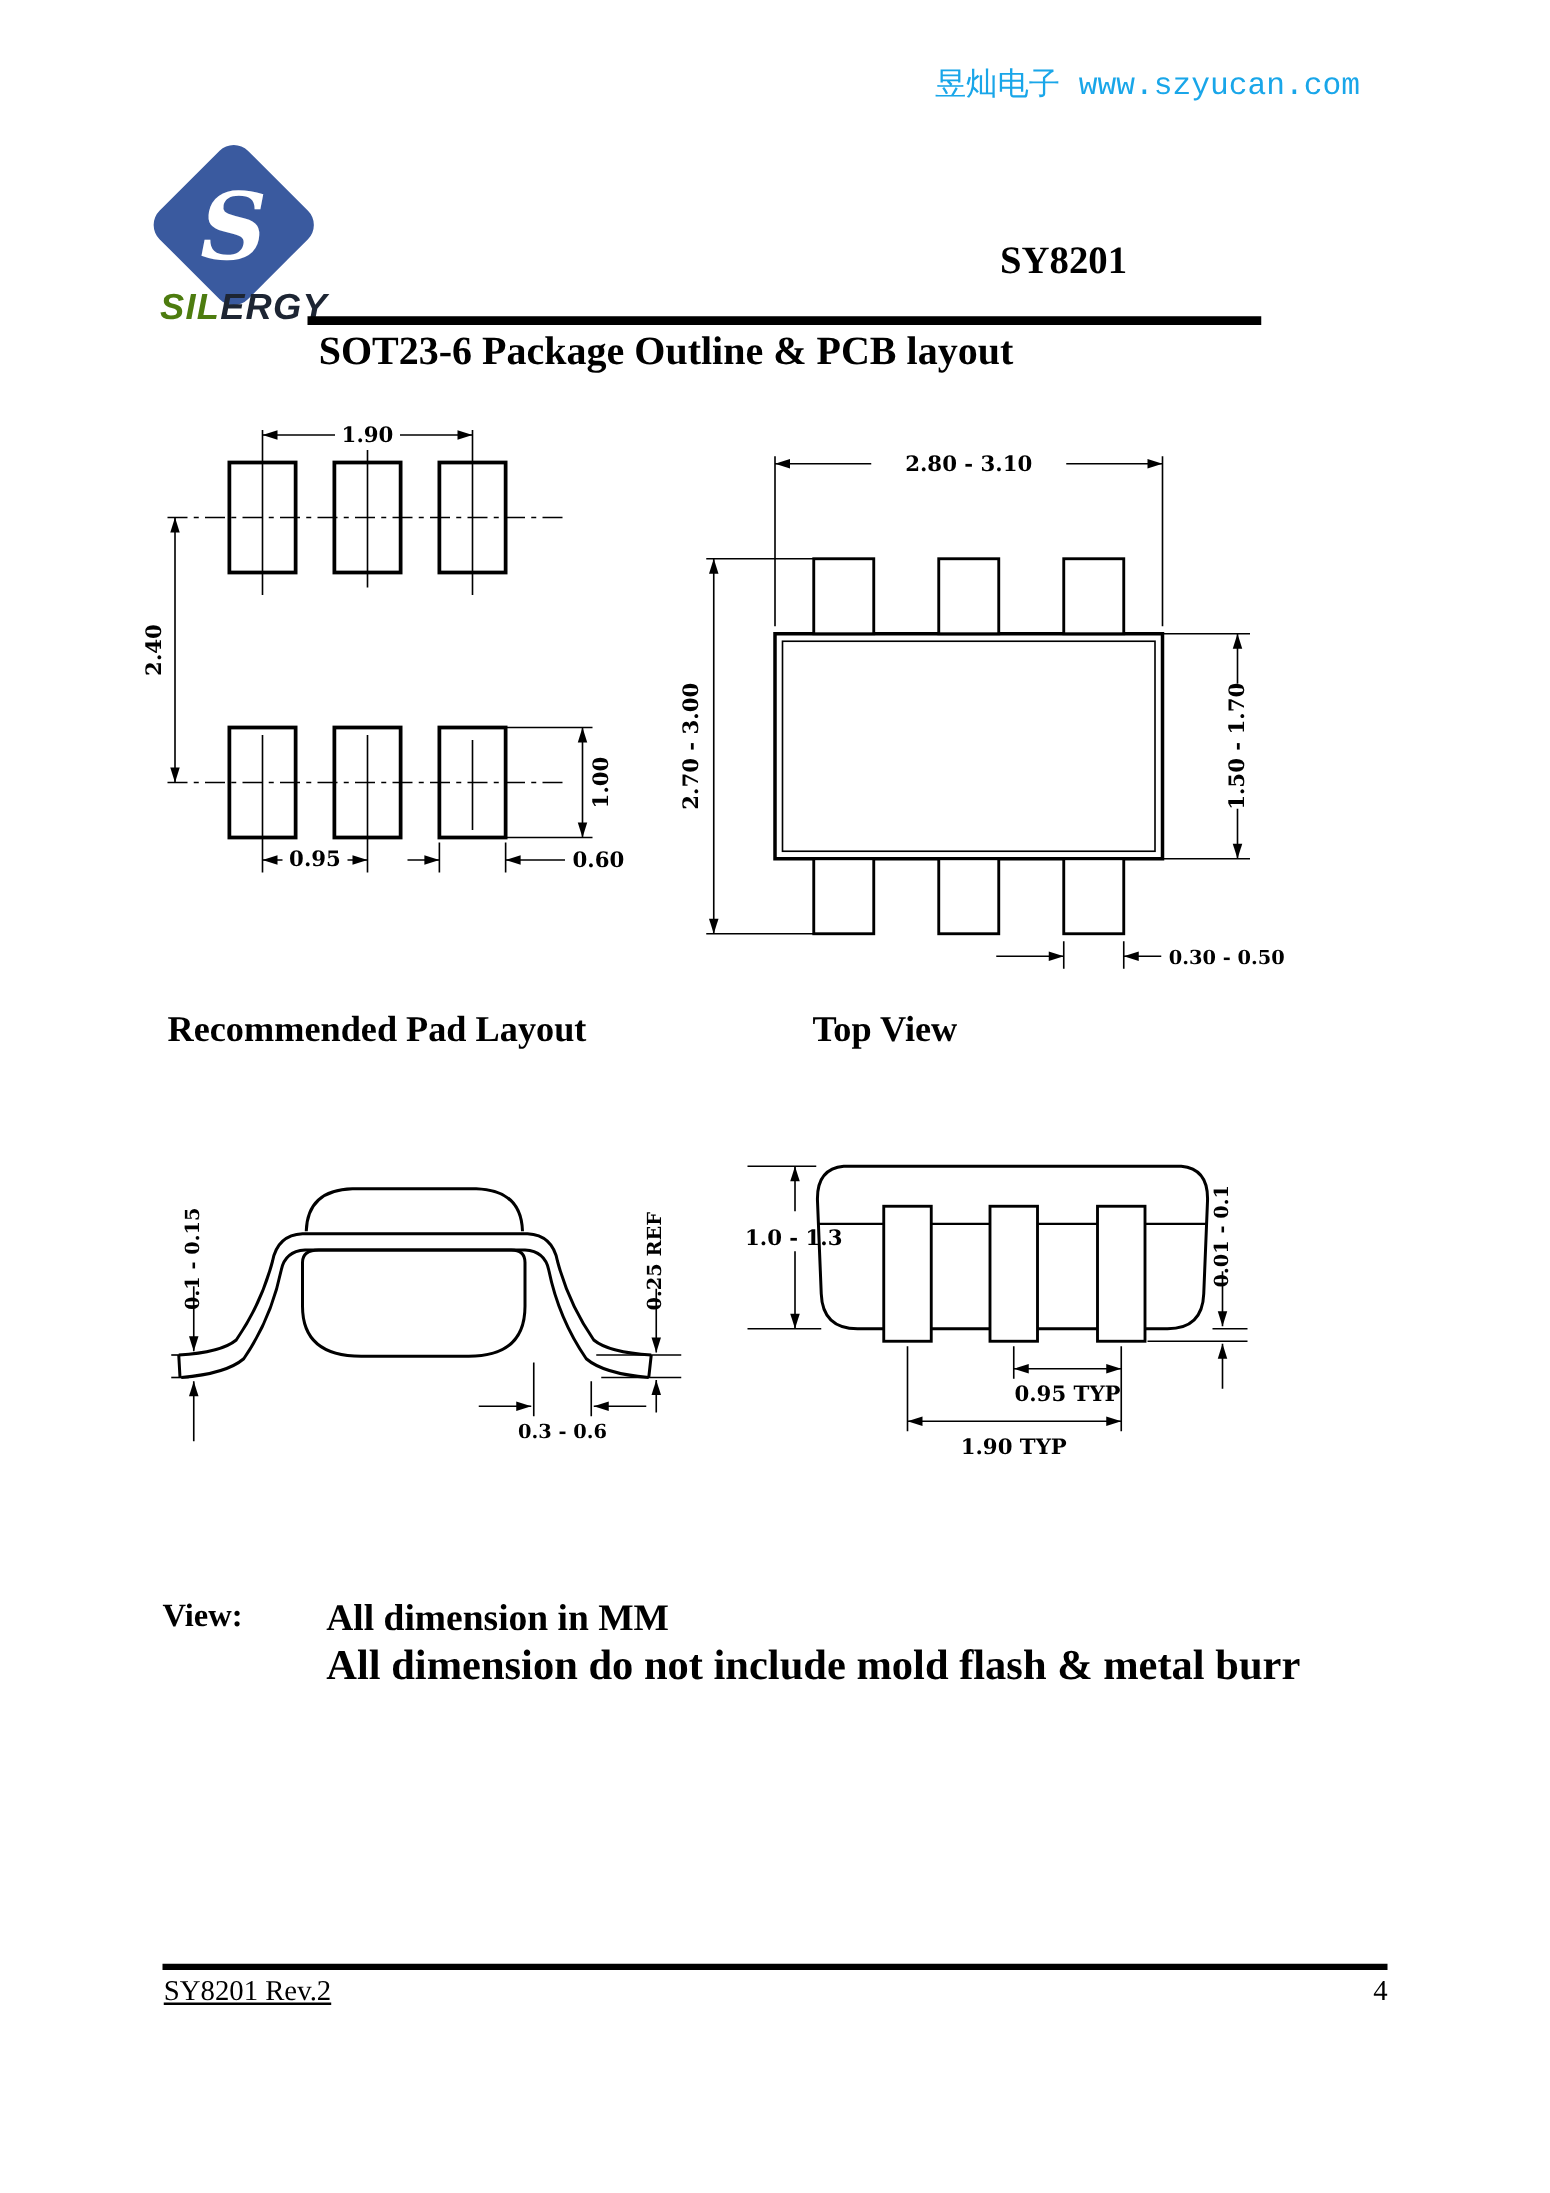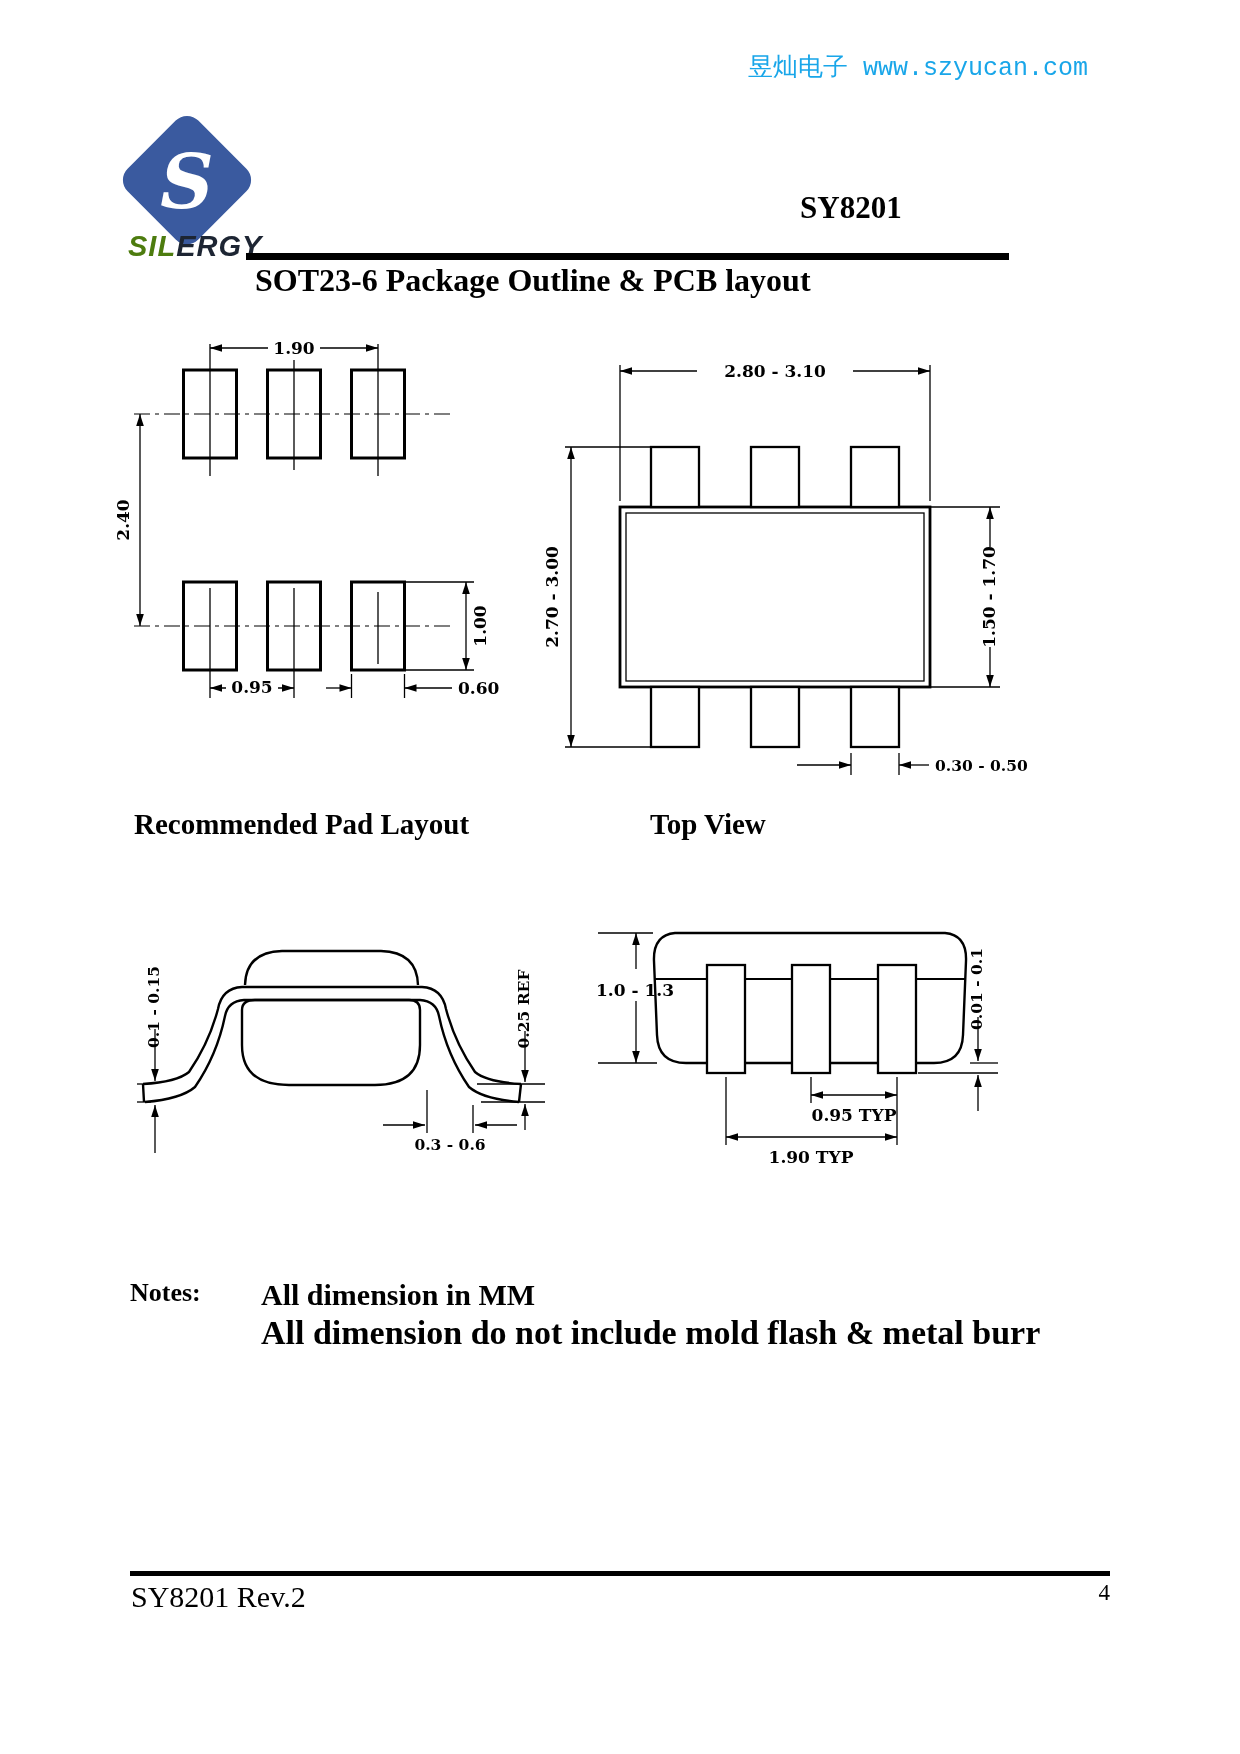--- a/index.html
+++ b/index.html
@@ -20,21 +20,21 @@
   .hrule{left:246px;top:253px;width:763px;height:7px;background:#000;}
   .title{left:255px;top:262px;font-size:32px;font-weight:bold;white-space:nowrap;}
   
   .caption{font-size:29px;font-weight:bold;white-space:nowrap;}
   .cap-pad{left:134px;top:808px;}
   .cap-top{left:650px;top:808px;}
   .notes-label{left:130px;top:1278px;font-size:26px;font-weight:bold;}
   .notes-line1{left:261px;top:1278px;font-size:30px;font-weight:bold;white-space:nowrap;}
   .notes-line2{left:261px;top:1314px;font-size:34px;font-weight:bold;white-space:nowrap;}
   .frule{left:130px;top:1571px;width:980px;height:5px;background:#000;}
-  .f-left{left:131px;top:1580px;font-size:30px;}
+  .f-left{left:131px;top:1580px;font-size:23px;text-decoration:underline;}
   .f-page{left:1060px;top:1580px;width:50px;text-align:right;font-size:23px;}
   
   svg{position:absolute;overflow:visible;}
   .ol{stroke:#000;stroke-width:2.4;fill:none;}
   .pad{stroke:#000;stroke-width:3;fill:none;}
   .pin{stroke:#000;stroke-width:2.3;fill:#ffffff;}
   .dl{stroke:#000;stroke-width:1.3;fill:none;}
   .cl{stroke:#000;stroke-width:1.2;fill:none;stroke-dasharray:16 5 4 5;}
   .dim{font:bold 17px "DejaVu Serif",serif;fill:#000;}
   .dim15{font:bold 15.5px "DejaVu Serif",serif;fill:#000;}
@@ -238,19 +238,19 @@
   </g>
   <text class="dim" x="314" y="216" text-anchor="middle">0.95 TYP</text>
 
   <g class="dl">
     <line x1="186" y1="172" x2="186" y2="240"></line>
     <line x1="186" y1="232" x2="357" y2="232" marker-start="url(#arwD)" marker-end="url(#arwD)"></line>
   </g>
   <text class="dim" x="271" y="258" text-anchor="middle">1.90 TYP</text>
 </svg>
 
-<div class="abs notes-label">Notes:</div>
+<div class="abs notes-label">View:</div>
 <div class="abs notes-line1">All dimension in MM</div>
 <div class="abs notes-line2">All dimension do not include mold flash &amp; metal burr</div>
 
 <div class="abs frule"></div>
 <div class="abs f-left">SY8201 Rev.2</div>
 <div class="abs f-page">4</div>
 
 </body></html>

